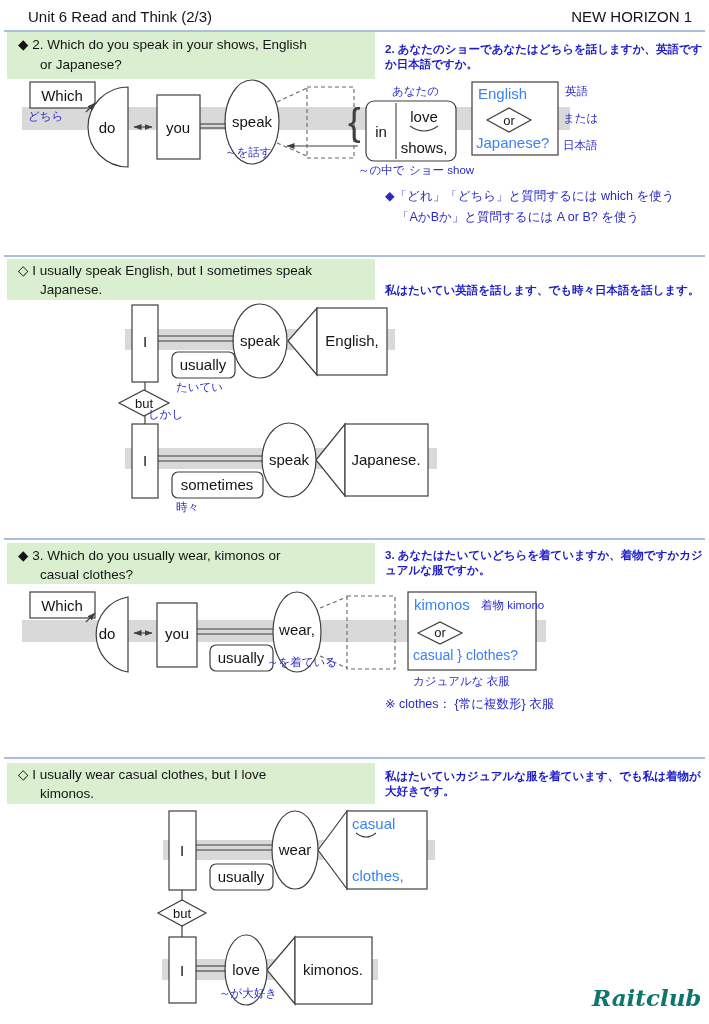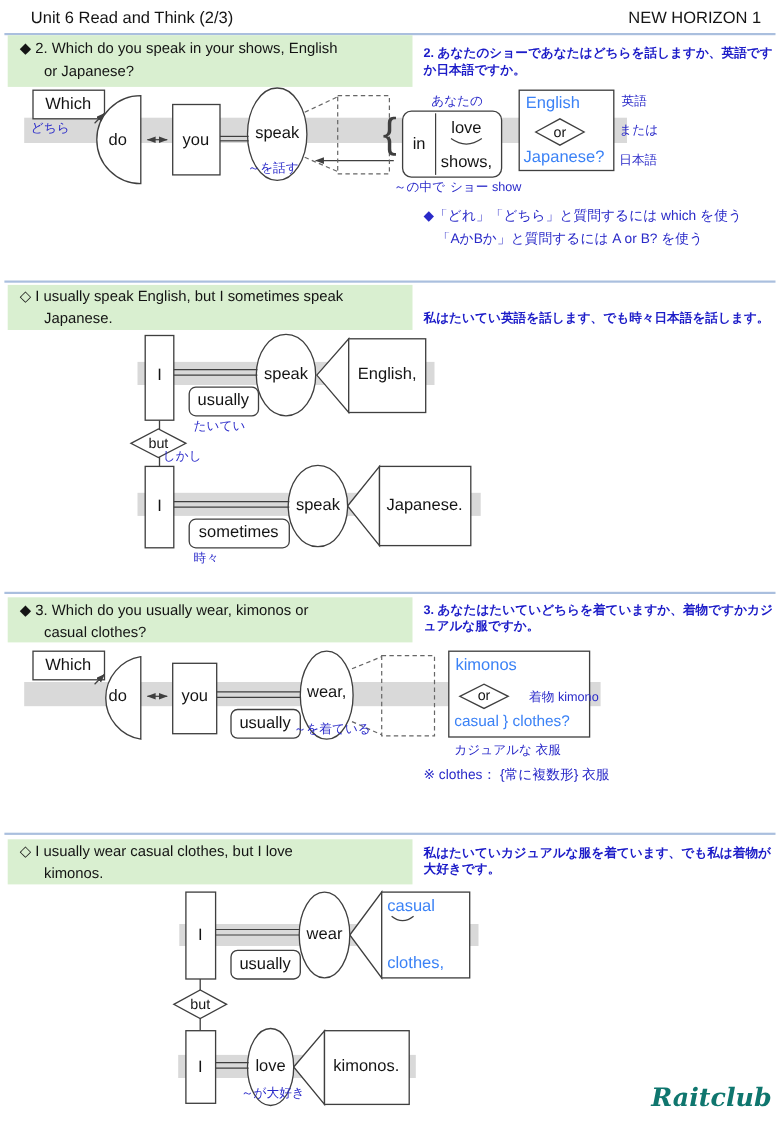--- a/index.html
+++ b/index.html
@@ -198,21 +198,21 @@
   <span class="stitle" style="left:40px;top:567px;">casual clothes?</span>
   <div class="jp" style="top:548px;">3. あなたはたいていどちらを着ていますか、着物ですかカジュアルな服ですか。</div>
 
   <span class="w" style="left:62px;top:605px;">Which</span>
   <span class="w" style="left:107px;top:633px;">do</span>
   <span class="w" style="left:177px;top:633px;">you</span>
   <span class="w" style="left:241px;top:657px;">usually</span>
   <span class="w" style="left:297px;top:629px;text-align:right;">wear,</span>
   <span class="g" style="left:267px;top:655px;">～を着ている</span>
   <span class="wl" style="left:414px;top:596px;">kimonos</span>
-  <span class="g" style="left:481px;top:598px;margin-top:28px;">着物 kimono</span>
+  <span class="g" style="left:481px;top:598px;">着物 kimono</span>
   <span class="w sm" style="left:440px;top:632px;">or</span>
   <span class="wl" style="left:413px;top:647px;font-size:14px;">casual } clothes?</span>
   <span class="g" style="left:413px;top:674px;">カジュアルな  衣服</span>
   <span class="note" style="left:385px;top:696px;">※ clothes： {常に複数形} 衣服</span>
 
   <div class="bar" style="top:763px;height:41px;"></div>
   <span class="stitle" style="left:18px;top:766px;">◇ I usually wear casual clothes, but I love</span>
   <span class="stitle" style="left:40px;top:786px;">kimonos.</span>
   <div class="jp" style="top:769px;">私はたいていカジュアルな服を着ています、でも私は着物が大好きです。</div>
 

